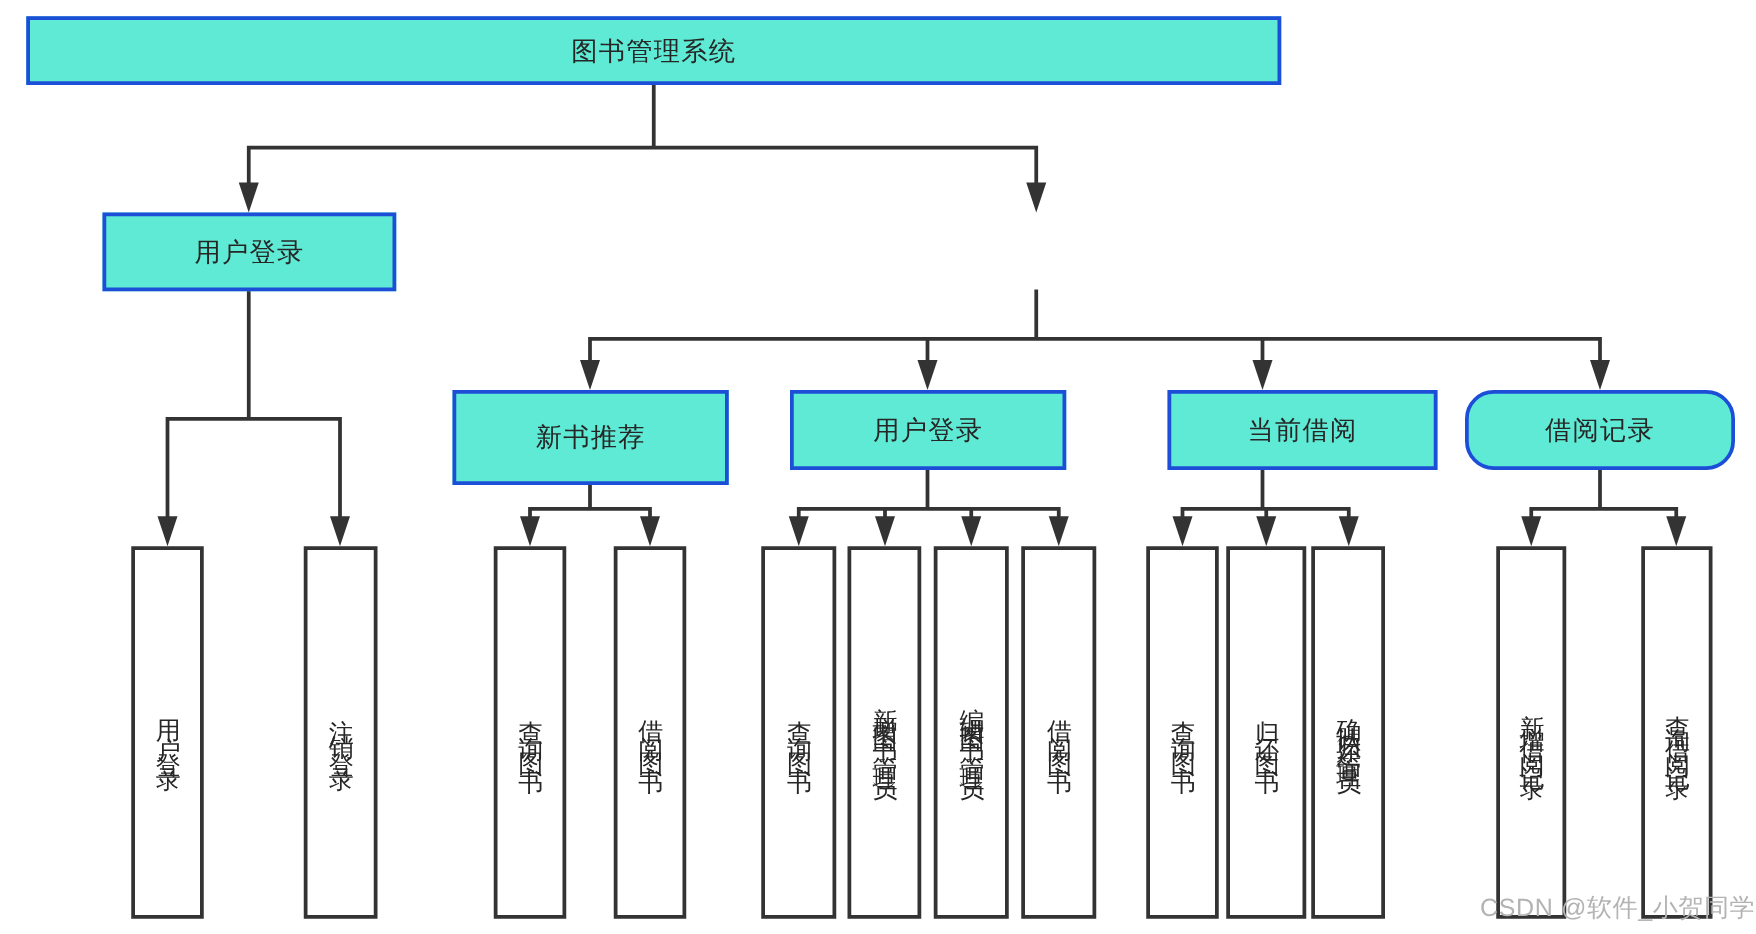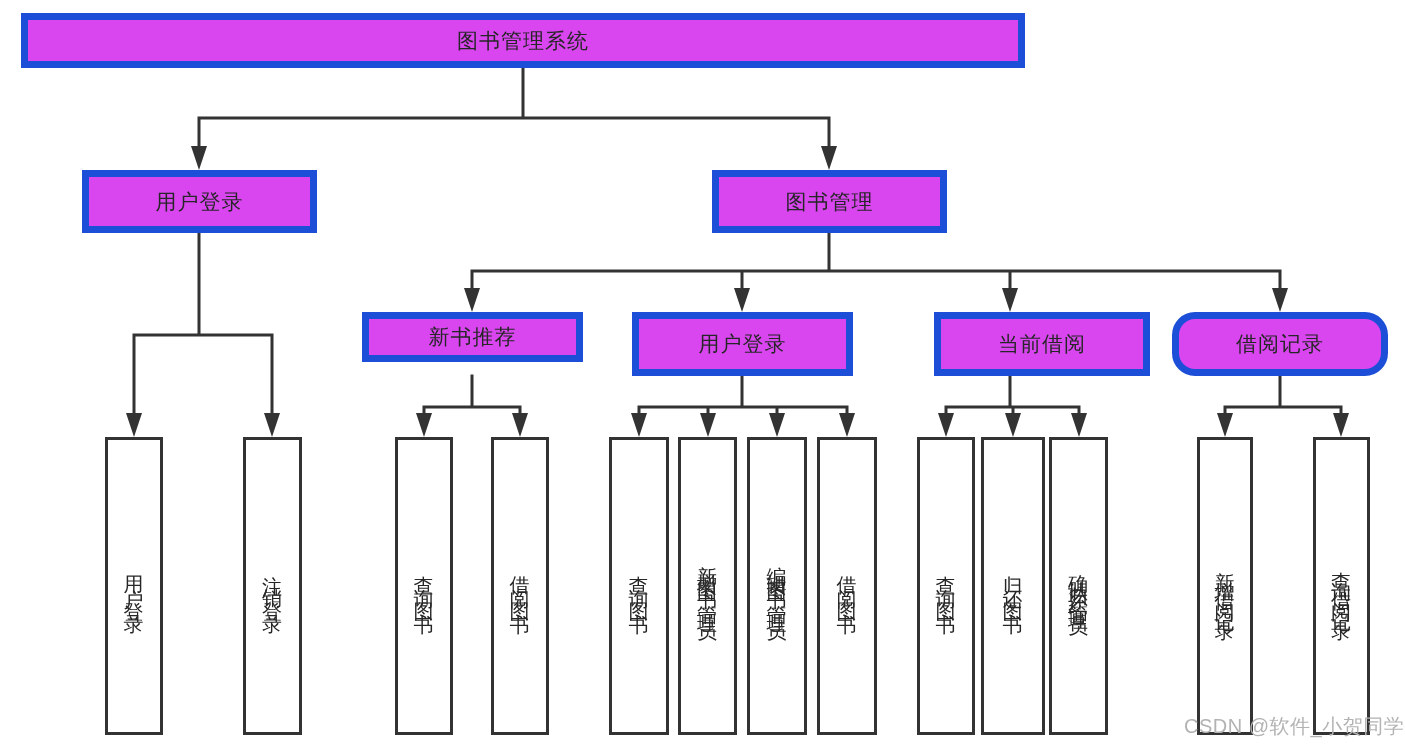--- a/index.html
+++ b/index.html
@@ -17,22 +17,22 @@
   }
   #connector-svg {
     position: absolute;
     left: 0; top: 0;
     width: 1405px; height: 747px;
     z-index: 1;
   }
   .hbox {
     position: absolute;
     box-sizing: border-box;
-    border: 7px solid #1d4ed8;
-    background: #d946ef;
+    border: 3px solid #1d4ed8;
+    background: #5eead4;
     display: flex;
     align-items: center;
     justify-content: center;
     font-size: 21px;
     color: #262626;
     letter-spacing: 1px;
     z-index: 2;
   }
   .vbox {
     position: absolute;
@@ -97,23 +97,22 @@
       <polygon points="1005,413 1021,413 1013,437" fill="#333333"></polygon>
       <polygon points="1071,413 1087,413 1079,437" fill="#333333"></polygon>
       <path d="M 1280 376 V 407 M 1225 407 H 1341 M 1225 407 V 419 M 1341 407 V 419" fill="none" stroke="#333333" stroke-width="3" stroke-linecap="square"></path>
       <polygon points="1217,413 1233,413 1225,437" fill="#333333"></polygon>
       <polygon points="1333,413 1349,413 1341,437" fill="#333333"></polygon>
     </svg>
 
   <div class="hbox" style="left:21px; top:13px; width:1004px; height:55px;">图书管理系统</div>
 
   <div class="hbox" style="left:82px; top:170px; width:235px; height:63px;">用户登录</div>
-  <div class="hbox" style="left:712px; top:170px; width:235px; height:63px;">图书管理</div>
 
-  <div class="hbox" style="left:362px; top:312px; width:221px; height:50px;text-align:center;">新书推荐</div>
+  <div class="hbox" style="left:362px; top:312px; width:221px; height:76px;text-align:center;">新书推荐</div>
   <div class="hbox" style="left:632px; top:312px; width:221px; height:64px;">用户登录</div>
   <div class="hbox" style="left:902px; top:312px; width:216px; height:64px;margin-left:32px;">当前借阅</div>
   <div class="hbox" style="left:1172px; top:312px; width:216px; height:64px;border-radius:23px;">借阅记录</div>
 
   <div class="vbox sp13" style="left:105px; width:58px;">用户登录</div>
   <div class="vbox sp13" style="left:243px; width:59px;">注销登录</div>
 
   <div class="vbox sp13" style="left:395px; width:58px;">查询图书</div>
   <div class="vbox sp13" style="left:491px; width:58px;">借阅图书</div>
 

